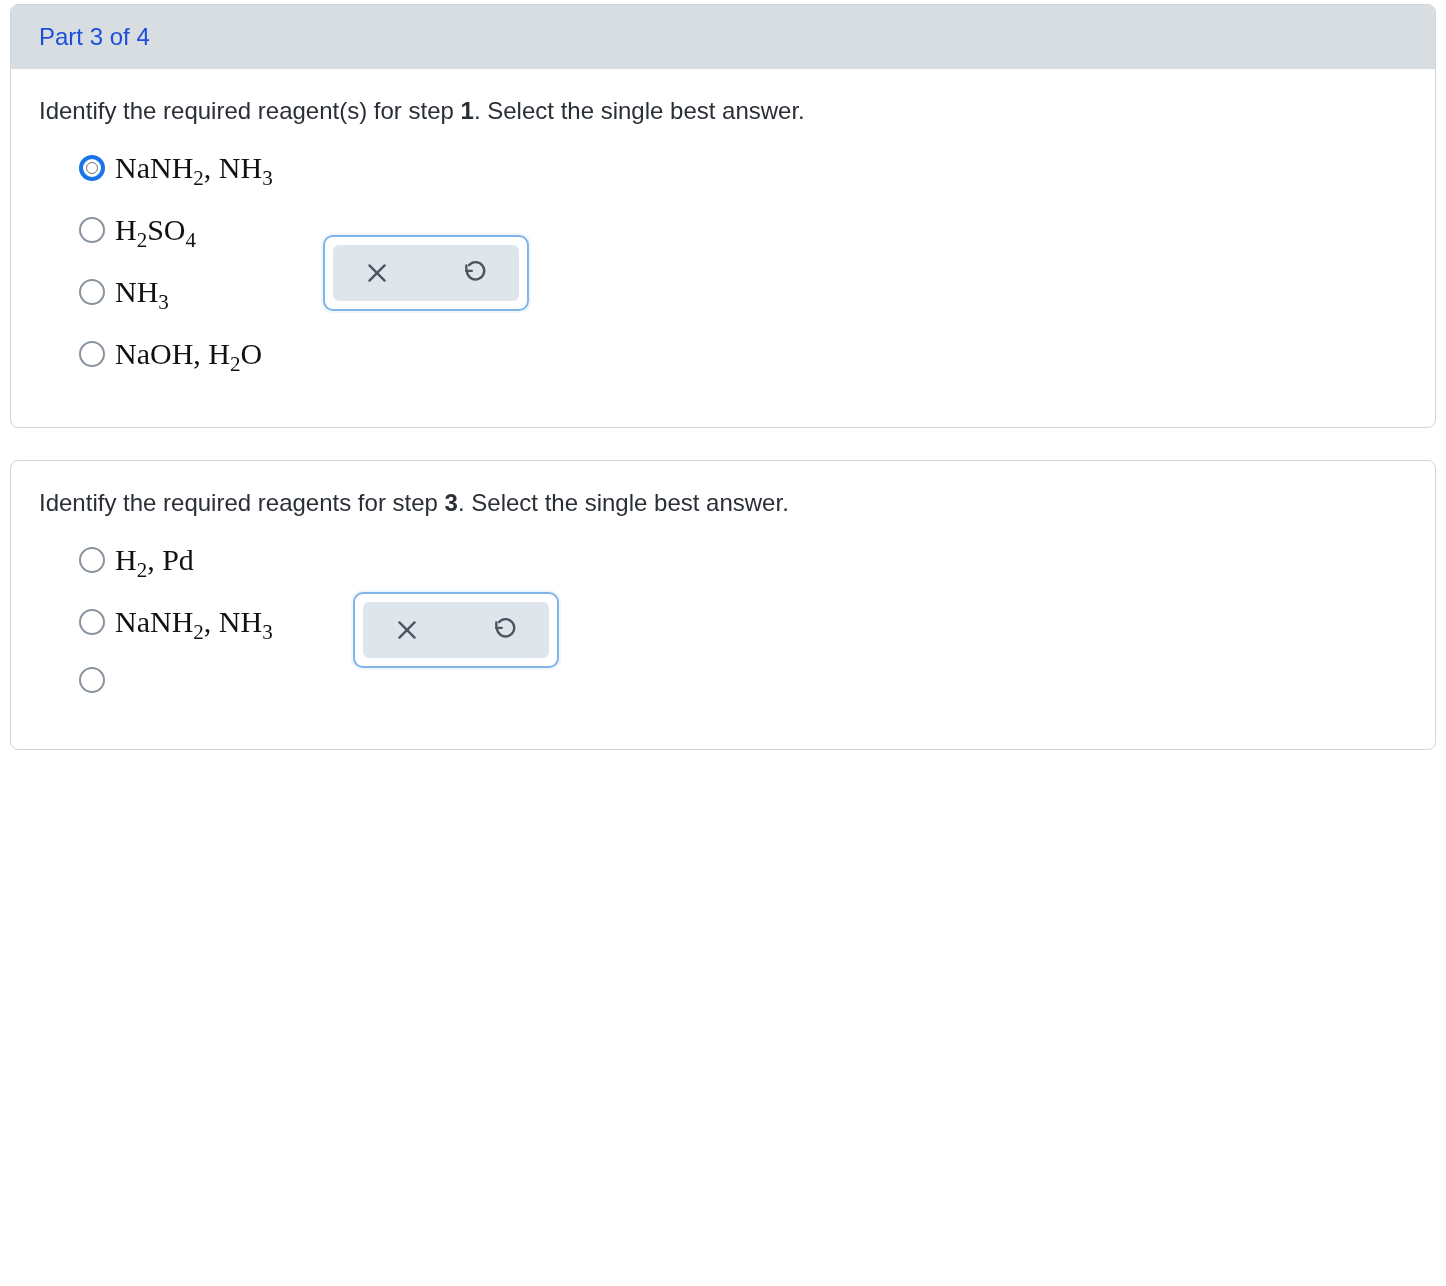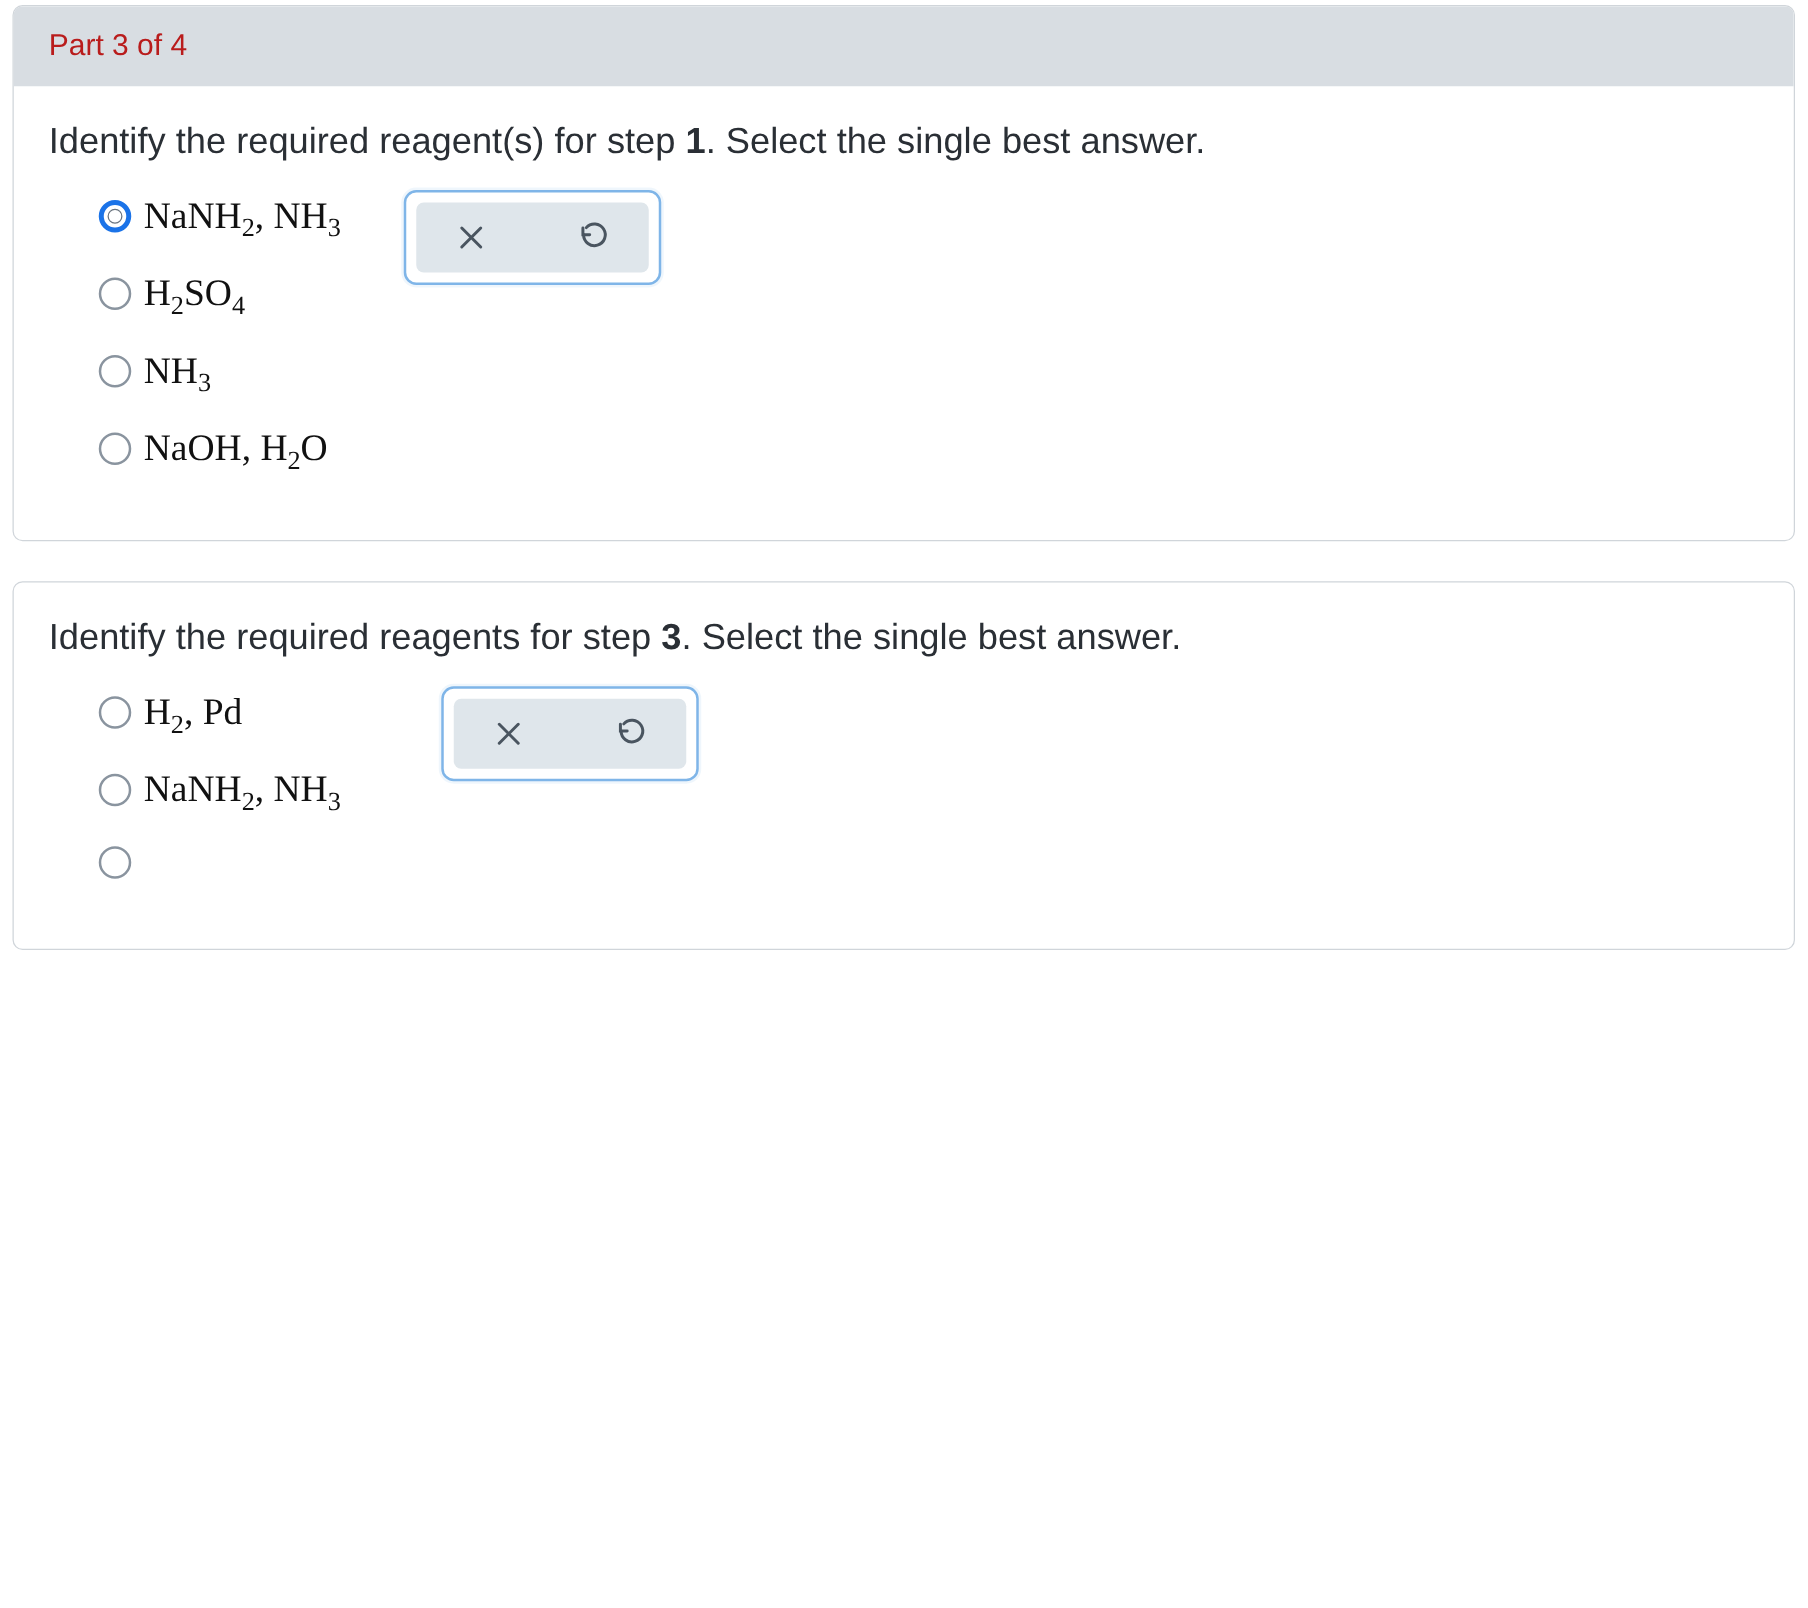--- a/index.html
+++ b/index.html
@@ -14,34 +14,34 @@
       border: 1px solid #d0d5da;
       border-radius: 8px;
       margin: 4px 10px 32px 10px;
       overflow: hidden;
       background: #fff;
     }
     .card-header {
       background: #d8dde2;
       padding: 18px 28px;
       font-size: 24px;
-      color: #b91c1c;
+      color: #1d4ed8;
     }
     .card-body {
       padding: 28px;
     }
     .question {
-      font-size: 29px;
+      font-size: 24px;
       color: #2a2f35;
       margin-bottom: 26px;
     }
     .question b { font-weight: bold; }
     .content-row {
       display: flex;
-      align-items: flex-start;
+      align-items: center;
       gap: 20px;
     }
     .options {
       margin-left: 40px;
     }
     .option {
       display: flex;
       align-items: center;
       gap: 10px;
       margin-bottom: 28px;

